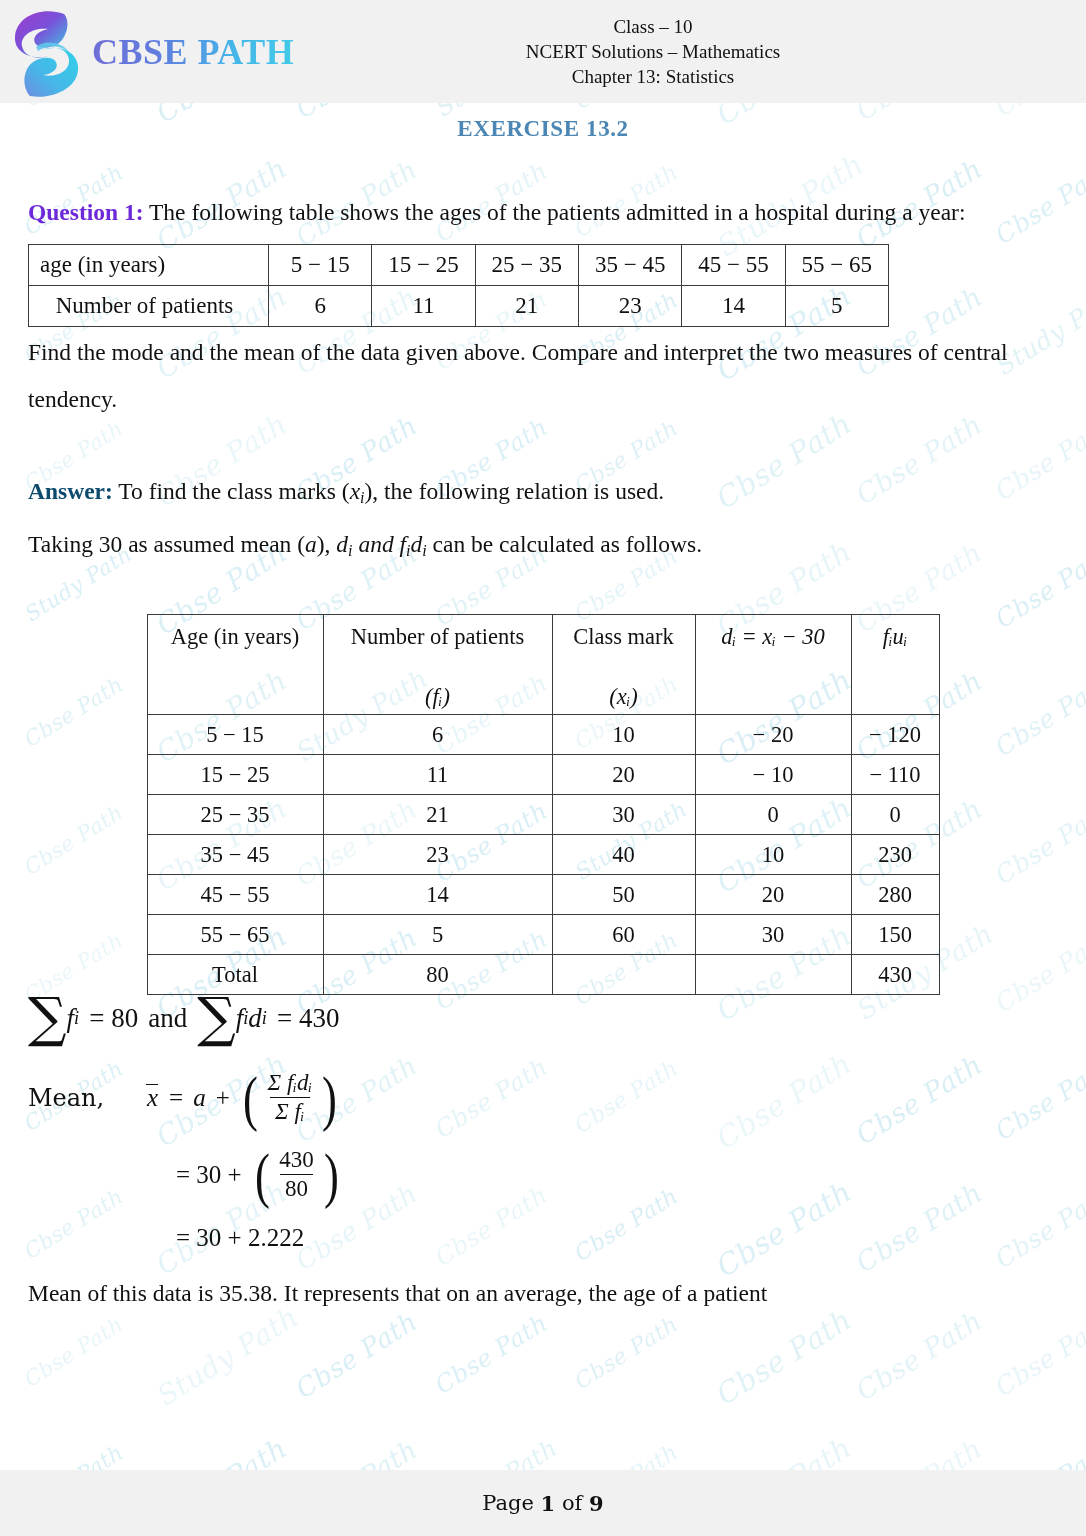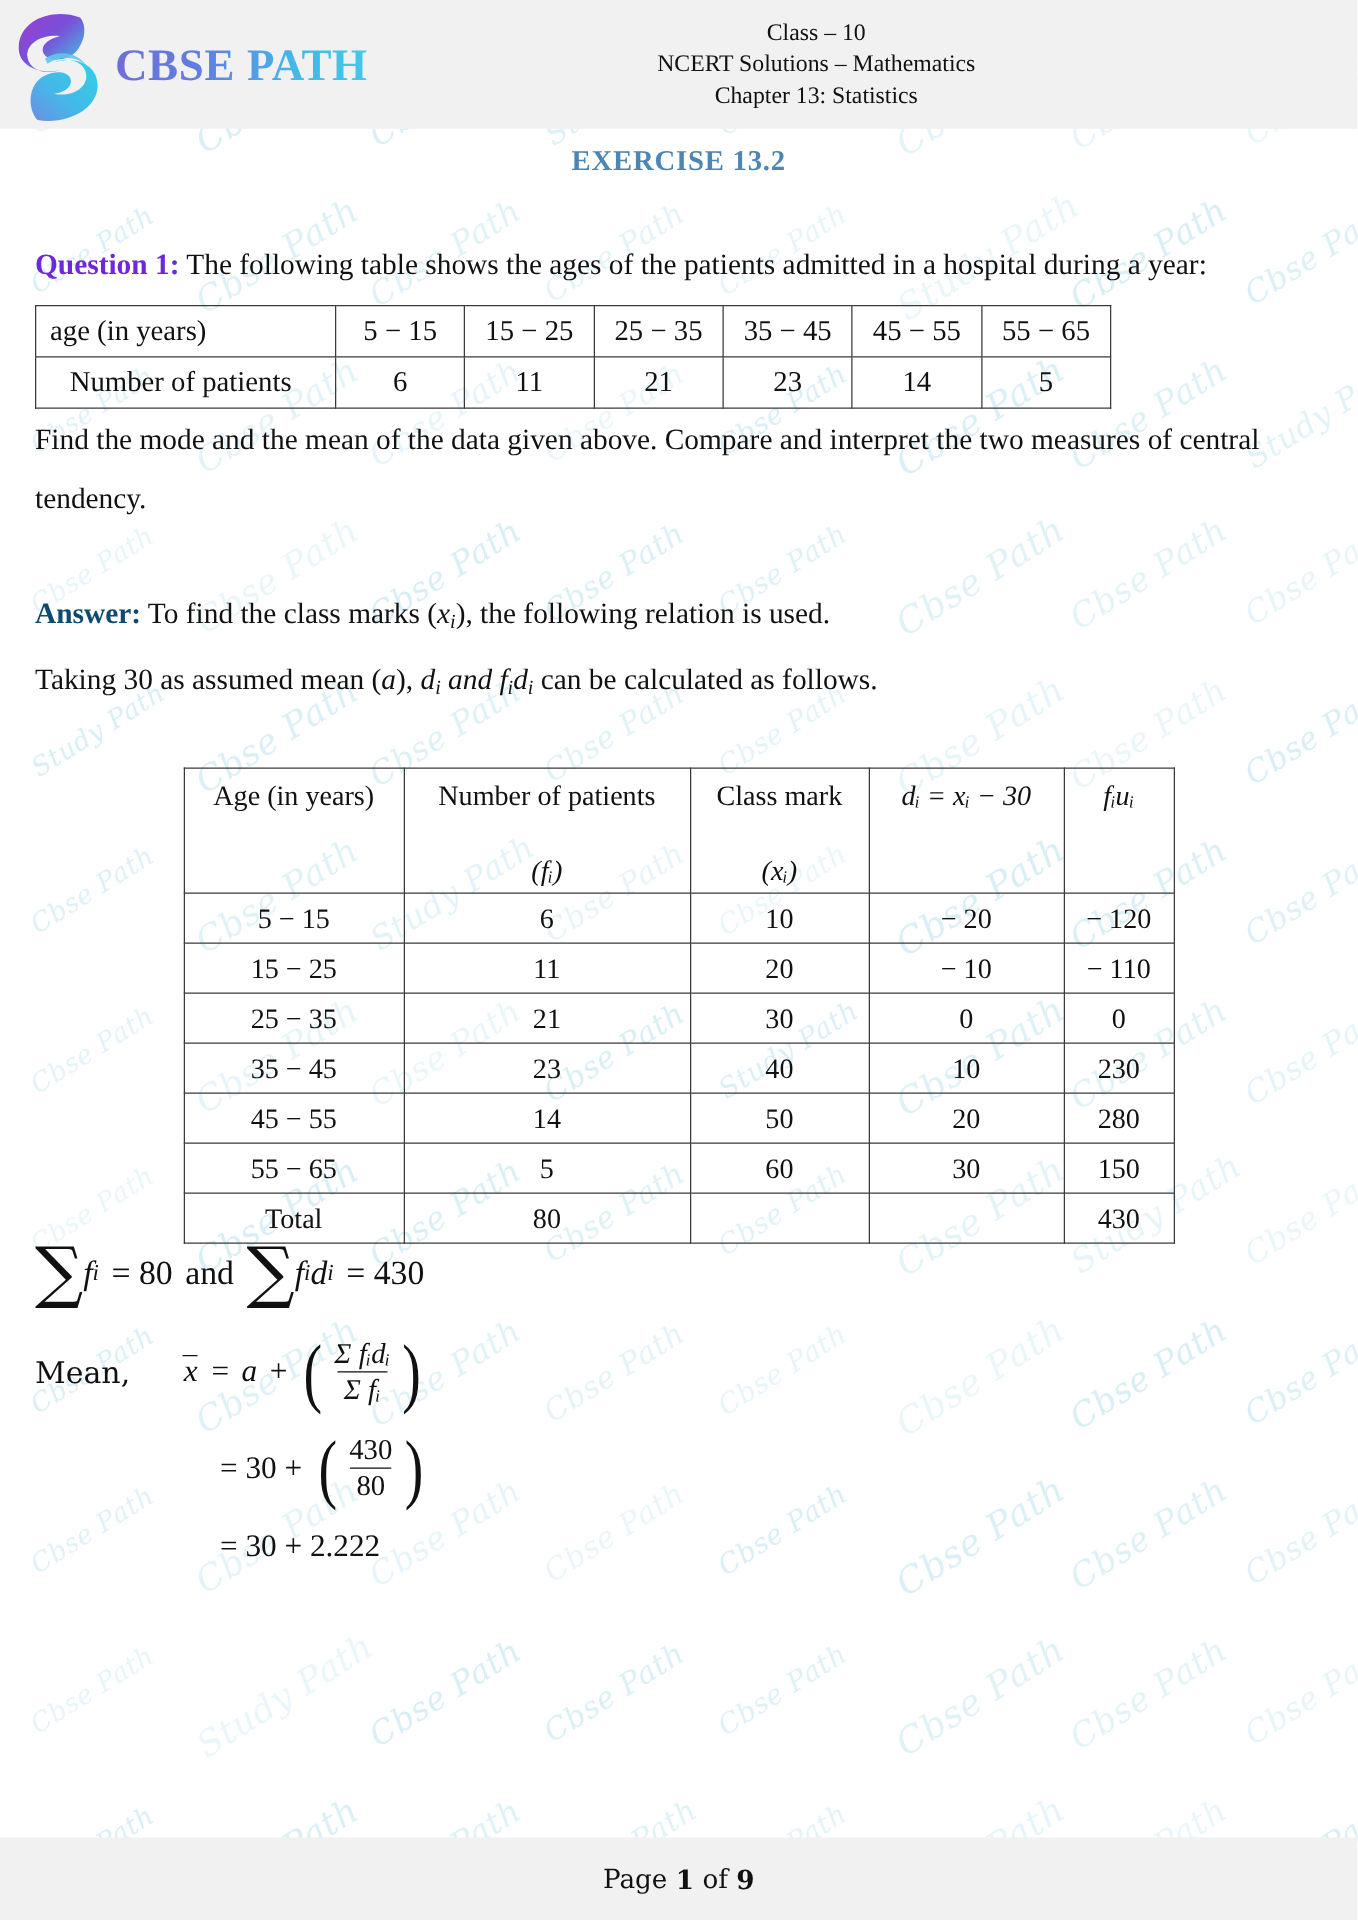--- a/index.html
+++ b/index.html
@@ -463,17 +463,18 @@
       <span class="frac">
         <span class="num">430</span>
         <span class="den">80</span>
       </span>
       <span class="paren">)</span>
     </div>
 
     <div class="step indent">= 30 + 2.222</div>
   </div>
 
+  <p class="para" id="closing-para">Mean of this data is 35.38. It represents that on an average, the age of a patient</p>
 </div>
 
 <div id="footer-band">
   <span>Page</span>&nbsp;<b>1</b>&nbsp;<span>of</span>&nbsp;<b>9</b>
 </div>
 
 </body></html>

